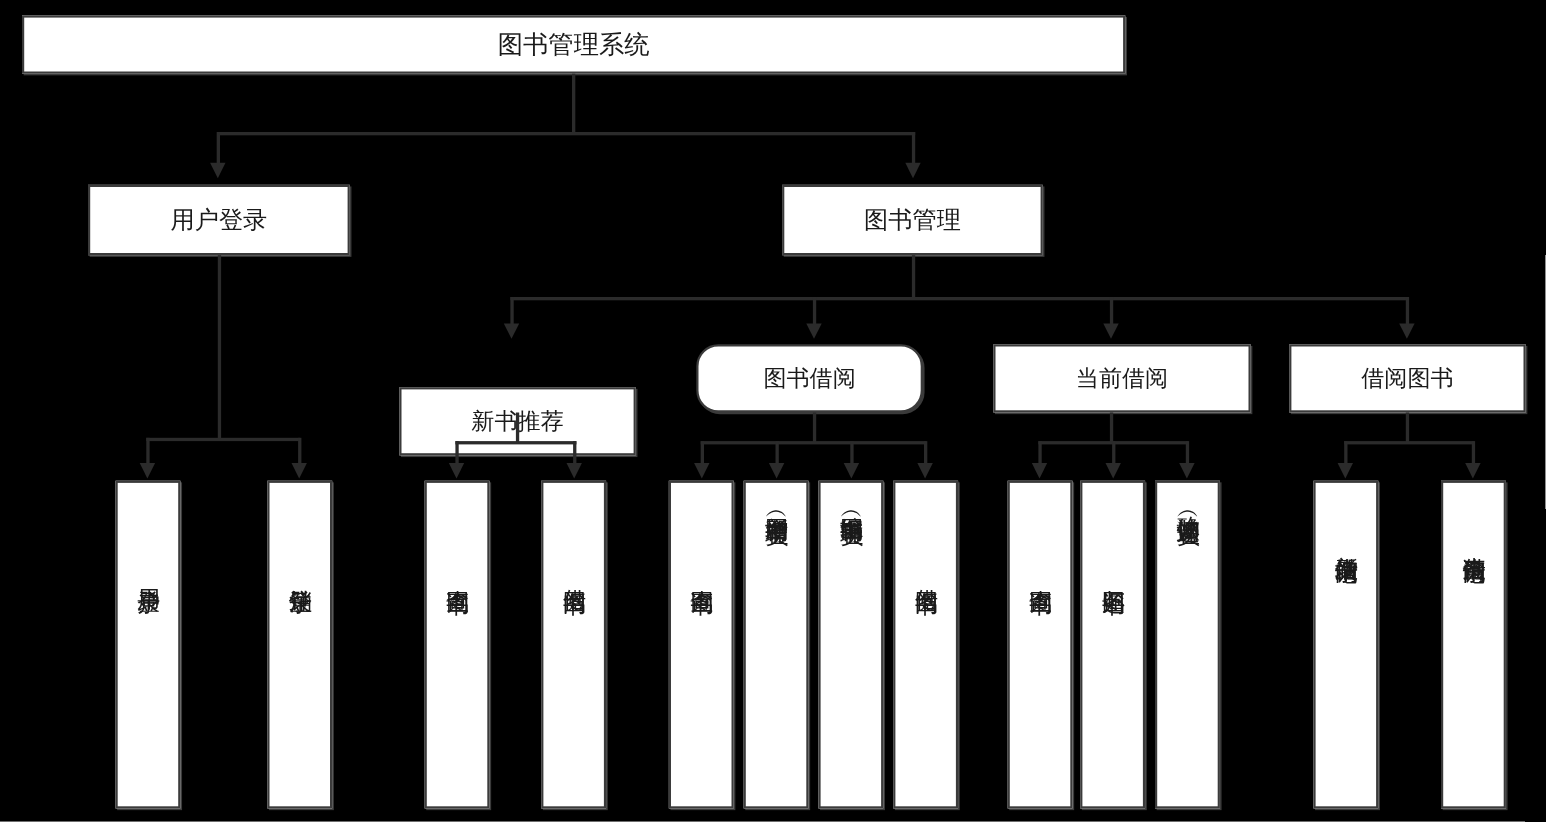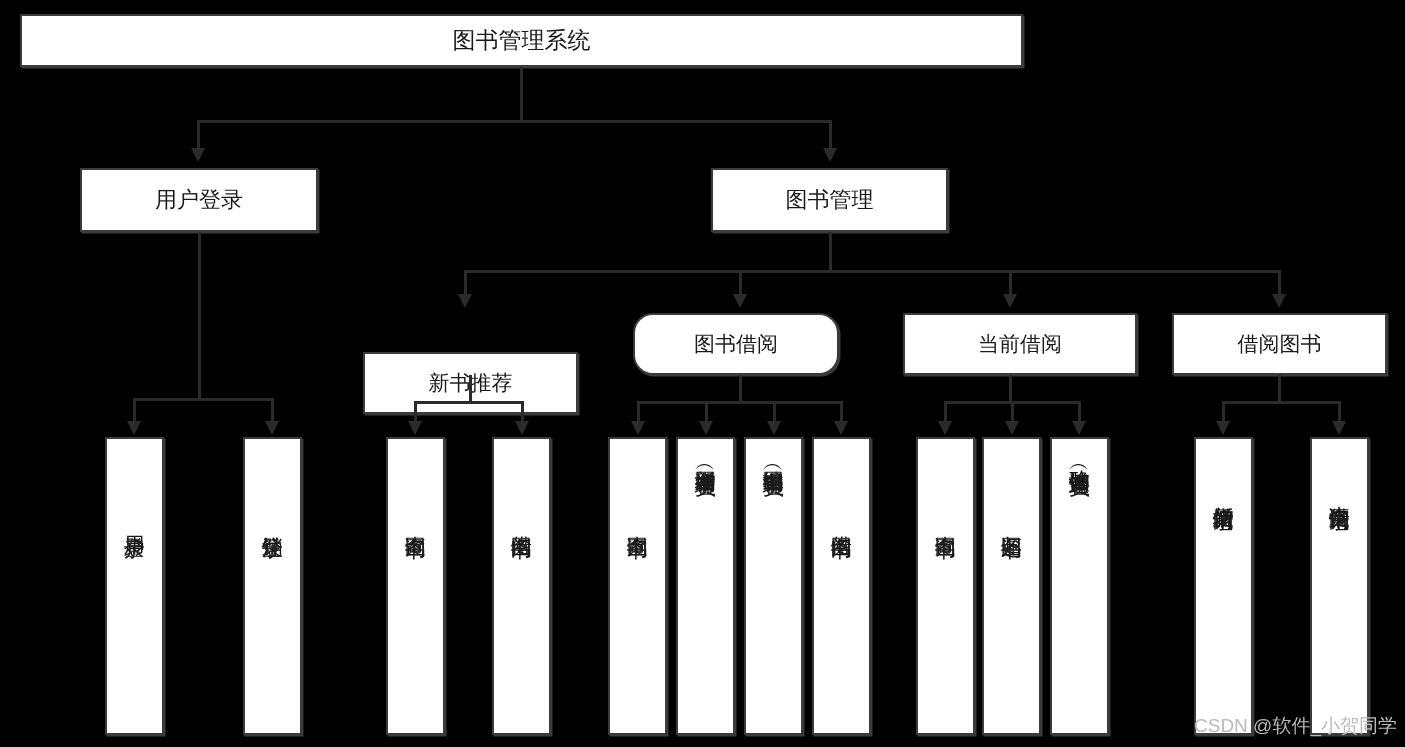--- a/index.html
+++ b/index.html
@@ -219,15 +219,14 @@
     <span class="vlabel">确认归还（管理员）</span>
   </div>
 
   <div class="node leaf upper" style="left:1194px; top:437px; width:59px; height:298px;">
     <span class="vlabel">新增借阅记录</span>
   </div>
   <div class="node leaf upper" style="left:1310px; top:437px; width:59px; height:298px;">
     <span class="vlabel">查询借阅记录</span>
   </div>
 
-  <div id="watermark" style="left:1194px; top:713px;">CSDN @软件_小贺同学</div>
 
 </div>
 
 </body></html>

